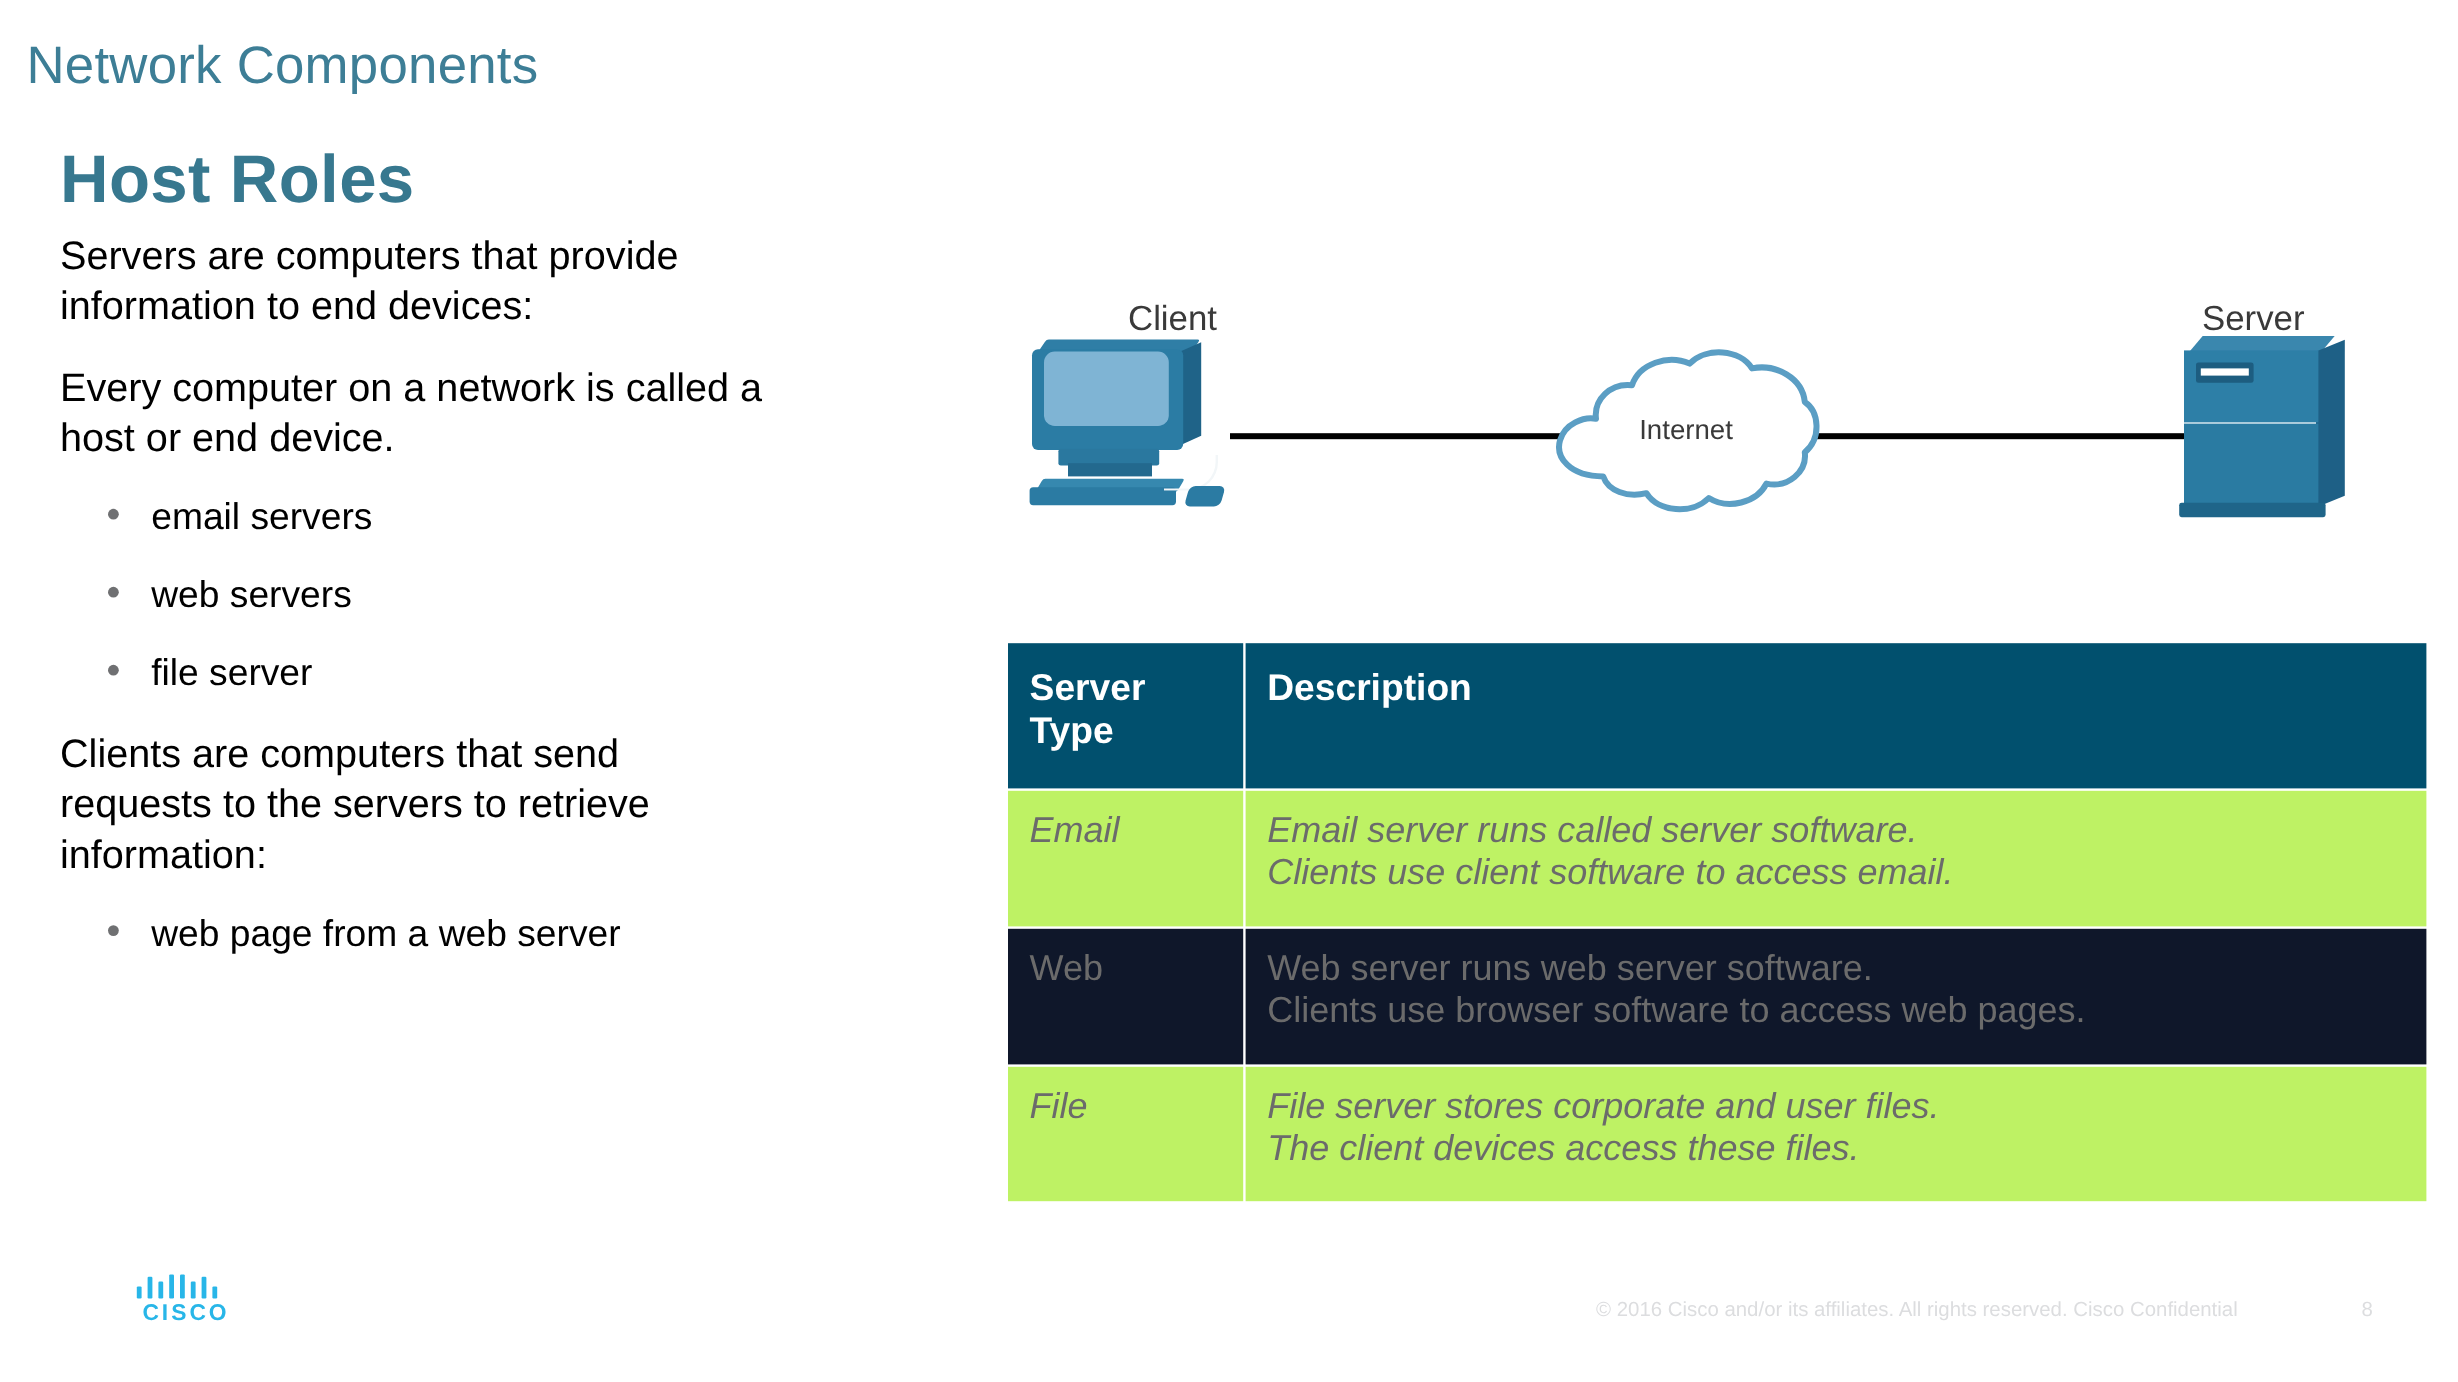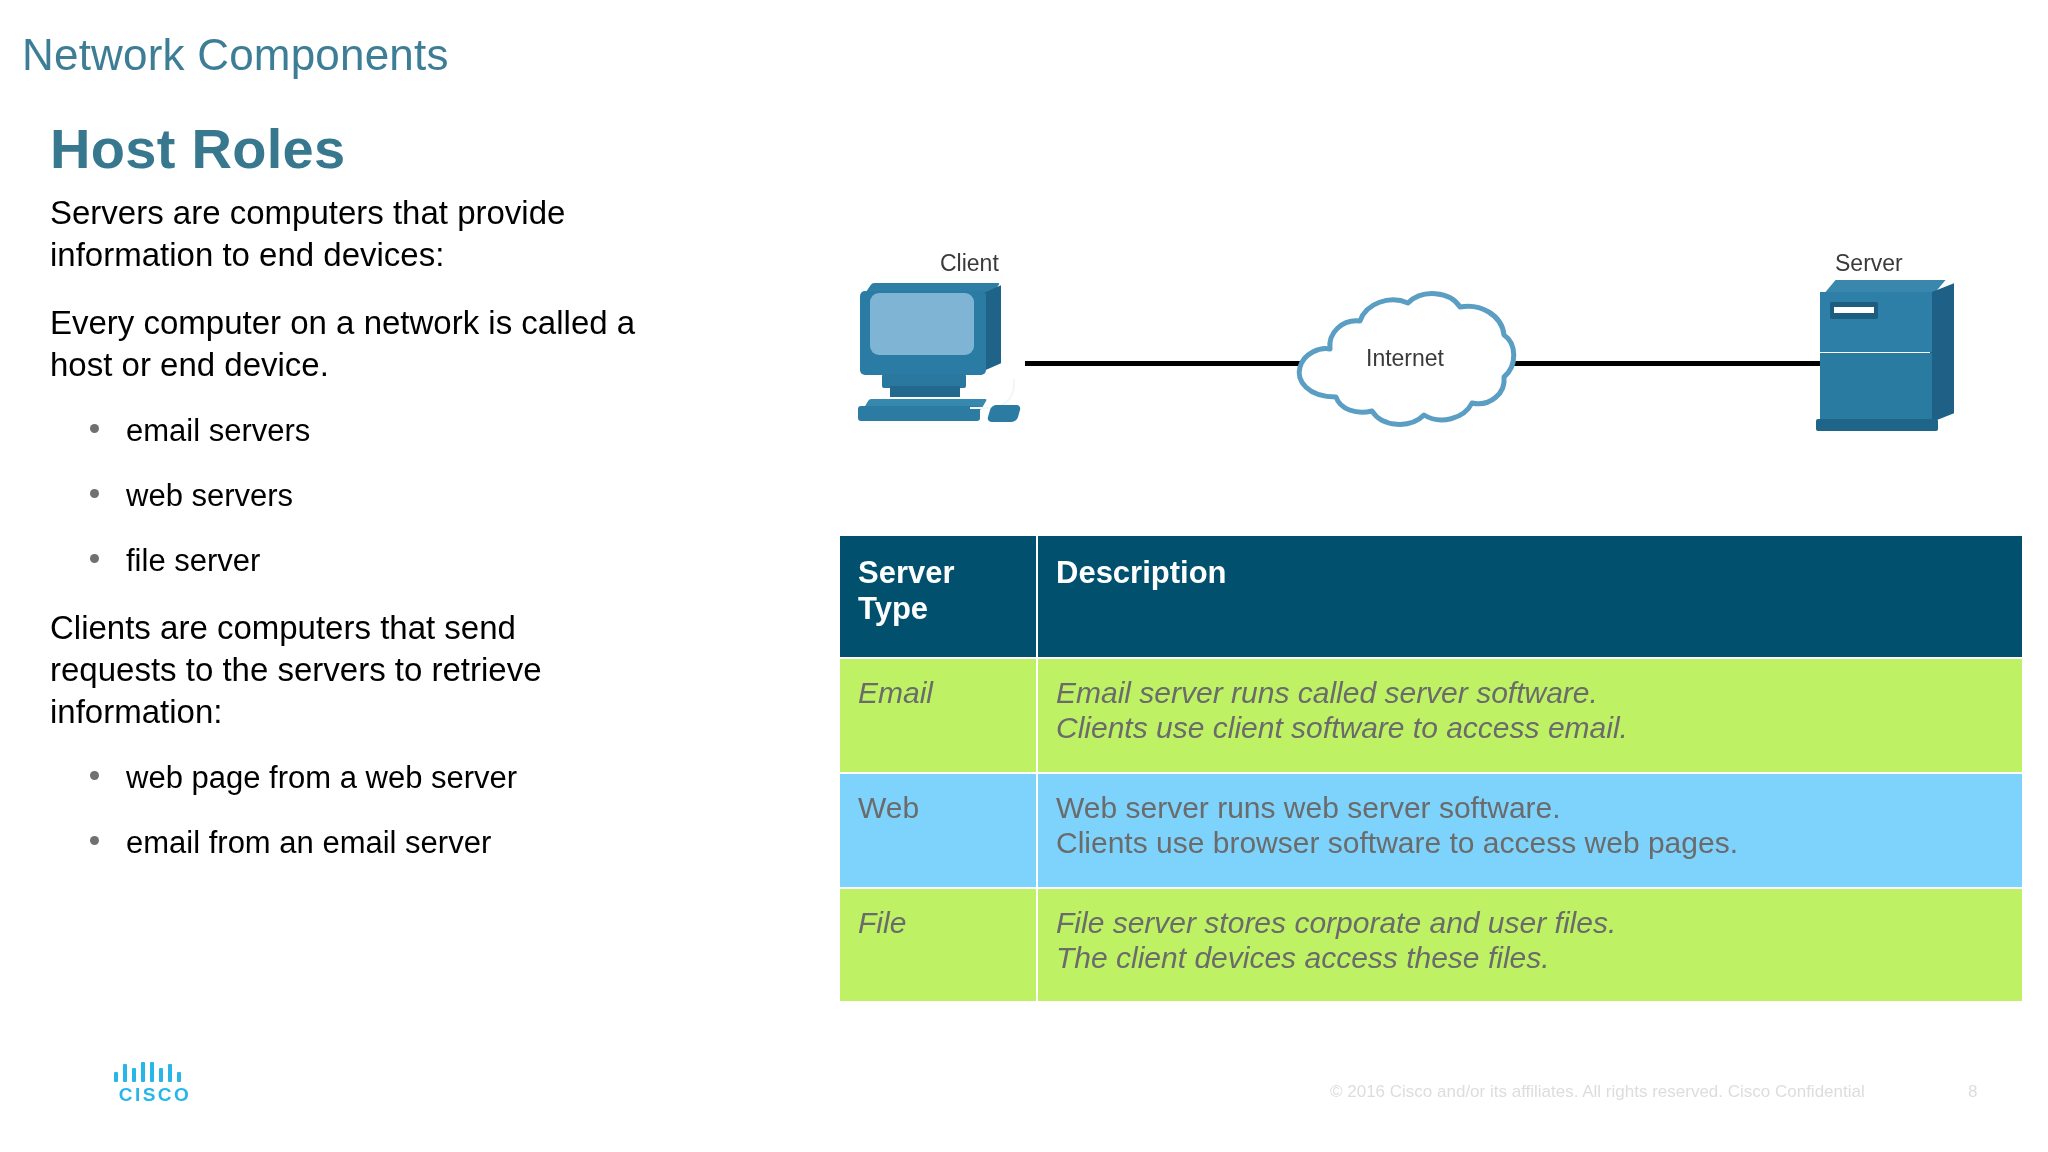--- a/index.html
+++ b/index.html
@@ -74,21 +74,21 @@
   
   #diagram {
     position: absolute;
     left: 820px;
     top: 225px;
     width: 1210px;
     height: 245px;
   }
   .dev-label {
     position: absolute;
-    font-size: 23px;
+    font-size: 29px;
     color: #3a3a3a;
     white-space: nowrap;
   }
   #label-client { left: 120px; top: 25px; }
   #label-server { left: 1015px; top: 25px; }
 
   
   .link-line {
     position: absolute;
     height: 5px;
@@ -172,21 +172,21 @@
   }
   #server-table td {
     font-size: 30px;
     color: #6b6b6b;
     vertical-align: top;
     padding: 16px 18px 26px 18px;
     line-height: 1.18;
   }
   #server-table col.c-type { width: 196px; }
   tr.row-dark td  { background: #bef264; font-style: italic; }
-  tr.row-light td { background: #7dd3fc; }
+  tr.row-light td { background: #0f172a; }
   td.cell-type { white-space: nowrap; }
   .desc-line { display: block; }
   tr.row-tall td { padding-bottom: 72px; }
   tr.row-file td { padding-bottom: 66px; }
 
   
   #cisco-logo { position: absolute; left: 112px; top: 1060px; width: 86px; height: 46px; }
   #logo-bars  { position: relative; height: 22px; }
   #logo-bars i {
     position: absolute;
@@ -246,24 +246,20 @@
       <span>file server</span>
     </li>
   </ul>
 
   <p class="para">Clients are computers that send requests to the servers to retrieve information:</p>
 
   <ul class="sublist">
     <li>
       <span class="dot"></span>
       <span>web page from a web server</span>
-    </li>
-    <li>
-      <span class="dot"></span>
-      <span>email from an email server</span>
     </li>
   </ul>
 </div>
 
 <div id="diagram">
 
   <div class="dev-label" id="label-client">Client</div>
   <div class="dev-label" id="label-server">Server</div>
 
   <div class="link-line" id="link-left"></div>

